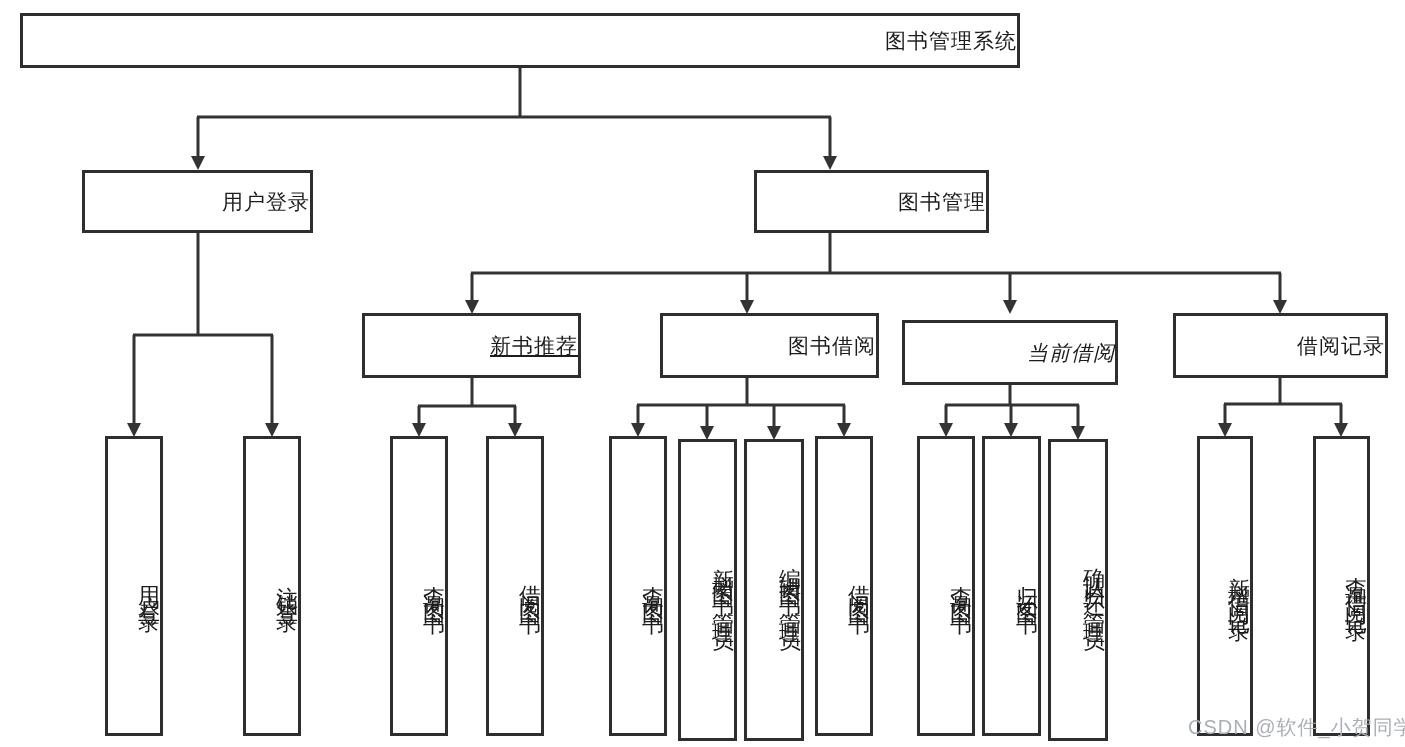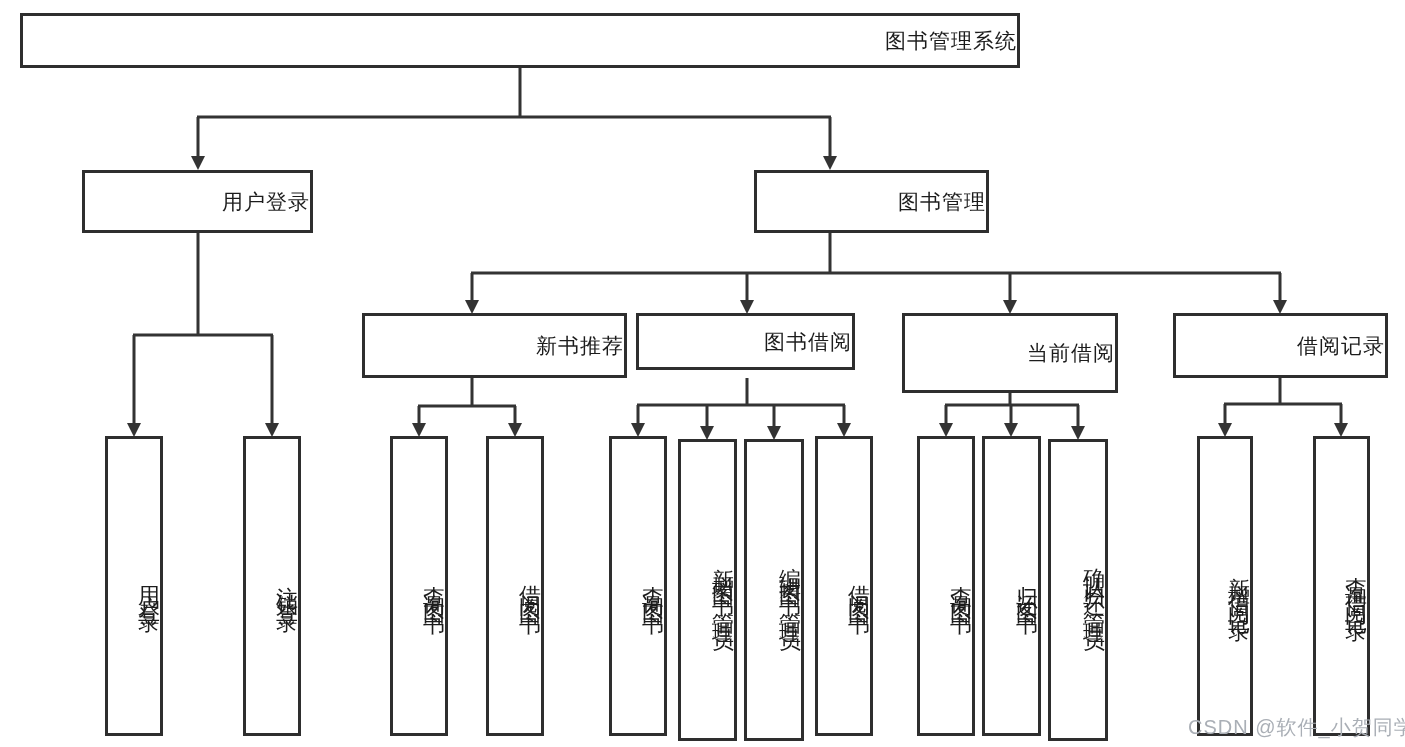--- a/index.html
+++ b/index.html
@@ -44,23 +44,23 @@
     letter-spacing: 9px;
     line-height: 1;
     white-space: nowrap;
   }
   
   .n-root   { left: 20px;   top: 13px;  width: 1000px; height: 55px; }
   
   .n-login  { left: 82px;   top: 170px; width: 231px;  height: 63px; }
   .n-mgmt   { left: 712px;  top: 170px; width: 235px;  height: 63px; margin-left: 42px; }
   
-  .n-newbook { left: 362px;  top: 313px; width: 265px; height: 65px; }
-  .n-borrow  { left: 636px;  top: 313px; width: 219px; height: 57px; }
-  .n-current { left: 902px;  top: 313px; width: 216px; height: 80px; }
+  .n-newbook { left: 362px;  top: 313px; width: 219px; height: 65px; text-decoration: underline; }
+  .n-borrow  { left: 660px;  top: 313px; width: 219px; height: 65px; }
+  .n-current { left: 902px;  top: 320px; width: 216px; height: 65px; font-style: italic; }
   .n-records { left: 1173px; top: 313px; width: 215px; height: 65px; }
   
   .vnode { top: 436px; height: 300px; width: 58px; }
   .l-userlogin  { left: 105px; }
   .l-logout     { left: 243px; }
   .l-query1     { left: 390px; }
   .l-borrow1    { left: 486px; }
   .l-query2     { left: 609px; }
   .l-addadmin   { left: 678px; width: 59px; top: 439px; height: 302px; }
   .l-editadmin  { left: 744px; width: 60px; top: 439px; height: 302px; }

